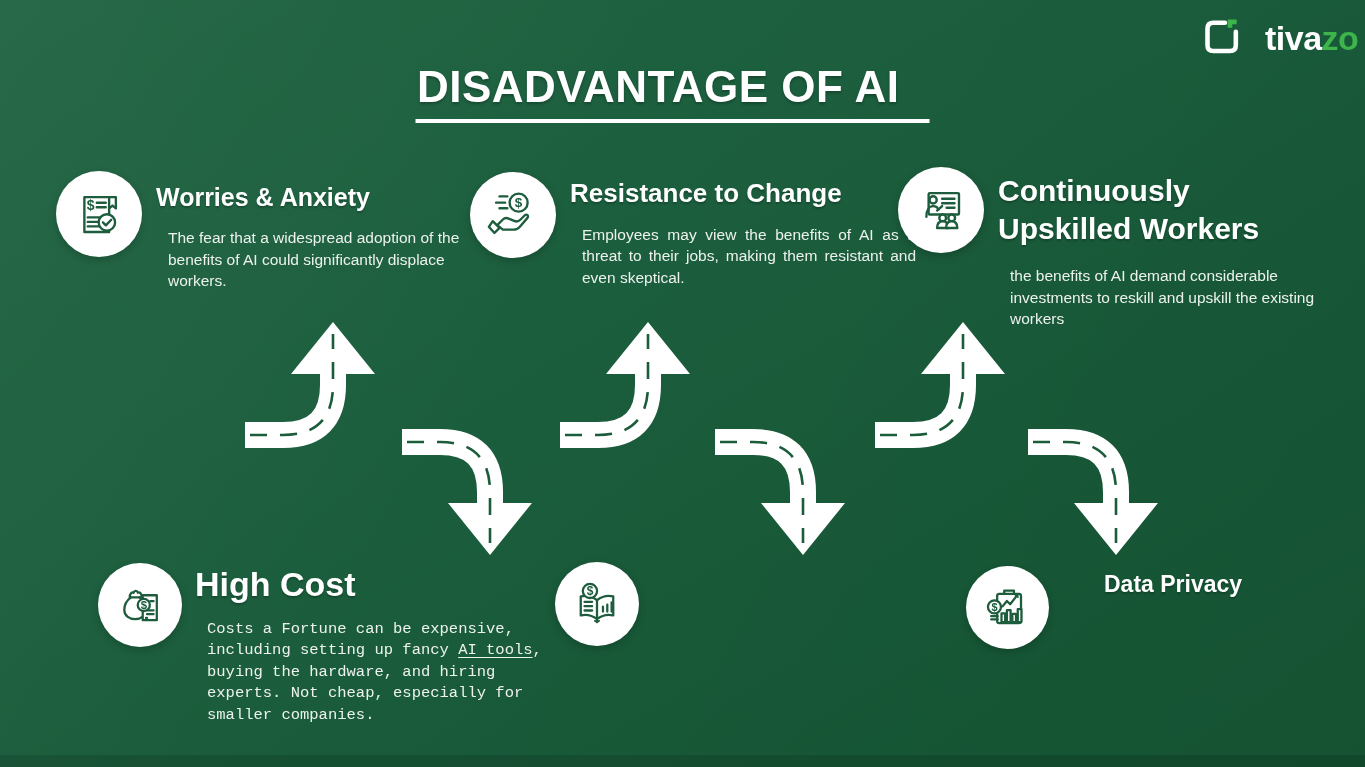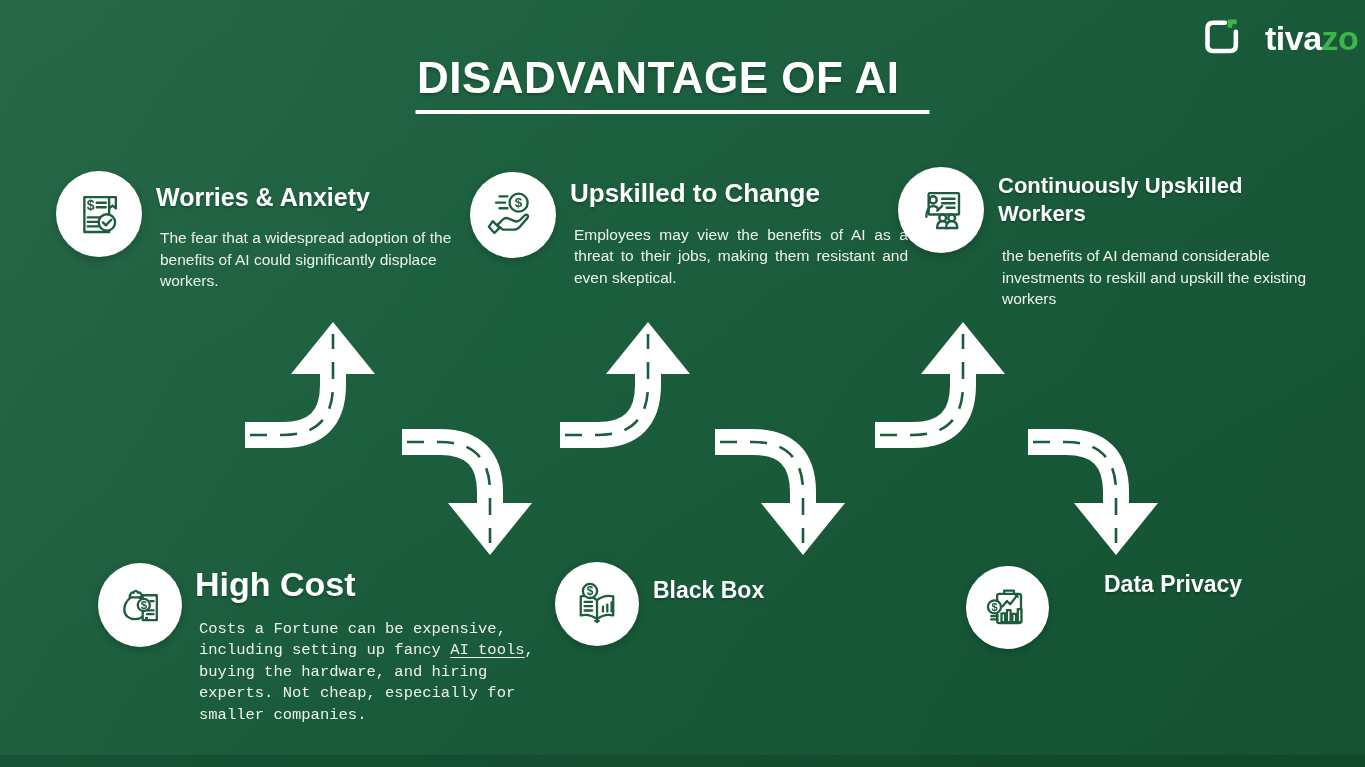--- a/index.html
+++ b/index.html
@@ -15,39 +15,39 @@
   .bg-sheen{
     position:absolute;inset:0;pointer-events:none;
     background:linear-gradient(115deg,rgba(255,255,255,0.03) 0%,rgba(255,255,255,0) 40%,rgba(0,0,0,0.05) 100%);
   }
   
   .logo{position:absolute;top:14px;left:1200px;display:flex;align-items:center;gap:25px;}
   .logo-word{font-size:34px;font-weight:bold;color:#ffffff;letter-spacing:-0.5px;line-height:44px;}
   .logo-word .accent{color:#3db54a;}
   
   .title{
-    position:absolute;top:53px;left:50%;transform:translateX(-52%);
+    position:absolute;top:62px;left:50%;transform:translateX(-52%);
     color:#ffffff;font-size:44px;font-weight:800;letter-spacing:0.5px;
     border-bottom:4px solid #ffffff;padding:0 30px 7px 2px;white-space:nowrap;
     text-shadow:0 2px 3px rgba(0,0,0,0.25);
   }
   
   .item{position:absolute;}
   .icon-circle{
     position:absolute;background:#ffffff;border-radius:50%;
     box-shadow:0 3px 8px rgba(0,0,0,0.20);
     display:flex;align-items:center;justify-content:center;
   }
   .icon-circle svg{display:block;}
   .item-text{position:absolute;color:#eef3ee;}
   .item-title{
     color:#ffffff;font-weight:bold;line-height:1.25;margin:0 0 14px 0;
     text-shadow:0 2px 2px rgba(0,0,0,0.22);
   }
-  .item-body{font-size:15.5px;line-height:21.5px;margin:4px;color:#edf2ed;}
+  .item-body{font-size:15.5px;line-height:21.5px;margin:12px;color:#edf2ed;}
   .justify{text-align:justify;}
   .link{text-decoration:underline;text-underline-offset:2.5px;}
   
   .arrow{position:absolute;width:134px;height:134px;}
   .arrow svg{display:block;width:100%;height:100%;}
 </style>
 </head>
 <body>
 
 <div class="canvas">
@@ -91,21 +91,21 @@
         <g fill="none" stroke="#1d5c3c" stroke-width="2.1" stroke-linecap="round" stroke-linejoin="round">
           <circle cx="29" cy="13" r="8"></circle>
           <path d="M12 7.5 h7 M9 13 h8 M12 18 h7"></path>
           <path d="M10 33 l5 -5 c1.6 -1.6 3.2 -1.7 5.2 -0.8 l4.8 2 c2 0.9 4 0.5 5.5 -1 l4 -4 c1.6 -1.6 3.8 0.5 2.2 2.6 l-6.8 7.8 c-1.5 1.7 -3.2 2.4 -5.3 2.4 h-9.6 z"></path>
           <path d="M6 29.5 l6 6 L7.5 40 L2.5 34.5 Z"></path>
         </g>
         <text x="29" y="17.3" font-size="12" font-weight="bold" fill="#1d5c3c" text-anchor="middle" font-family="Liberation Sans, sans-serif">$</text>
       </svg>
     </div>
     <div class="item-text" style="left:570px;top:177px;width:340px;">
-      <h2 class="item-title" style="font-size:26px;">Upskilled to Change</h2>
+      <h2 class="item-title" style="font-size:26px;">Resistance to Change</h2>
       <p class="item-body justify" style="width:334px;">Employees may view the benefits of AI as a threat to their jobs, making them resistant and even skeptical.</p>
     </div>
   </div>
 
   <div class="item">
     <div class="icon-circle" style="left:898px;top:167px;width:86px;height:86px;">
       <svg width="54" height="54" viewBox="0 0 48 48">
         <g fill="none" stroke="#1d5c3c" stroke-width="2.1" stroke-linecap="round" stroke-linejoin="round">
           <rect x="13" y="9" width="27" height="19" rx="1"></rect>
           <path d="M25 14 h11 M25 18 h11 M29 22 h7"></path>
@@ -113,21 +113,21 @@
           <path d="M11 30 c0 -6.5 2.8 -9.5 6 -9.5 c2.6 0 4.2 1.6 4.6 3.2"></path>
           <path d="M20.5 24.5 l4.5 -4"></path>
           <circle cx="25.5" cy="31" r="3" fill="#ffffff"></circle>
           <circle cx="33.5" cy="31" r="3" fill="#ffffff"></circle>
           <path d="M20.5 40 c0 -4.6 2.3 -6 5 -6 s5 1.4 5 6 z" fill="#ffffff"></path>
           <path d="M28.5 40 c0 -4.6 2.3 -6 5 -6 s5 1.4 5 6 z" fill="#ffffff"></path>
         </g>
       </svg>
     </div>
     <div class="item-text" style="left:998px;top:172px;width:330px;">
-      <h2 class="item-title" style="font-size:22px;width:300px;margin-bottom:18px;">Continuously Upskilled Workers</h2>
+      <h2 class="item-title" style="font-size:30px;width:300px;margin-bottom:18px;">Continuously Upskilled Workers</h2>
       <p class="item-body" style="width:328px;">the benefits of AI demand considerable investments to reskill and upskill the existing workers</p>
     </div>
   </div>
 
   <div class="arrow" style="left:243px;top:316px;">
     <svg viewBox="0 0 134 134">
       <path d="M2 119 H40 Q90 119 90 69 V58" fill="none" stroke="#ffffff" stroke-width="26"></path>
       <polygon points="48,58 132,58 90,6" fill="#ffffff"></polygon>
       <path d="M7 119 H40 Q90 119 90 69 V18" fill="none" stroke="#1b5c3a" stroke-width="2.6" stroke-dasharray="17 13"></path>
     </svg>
@@ -196,21 +196,20 @@
           <path d="M24 20.5 V38"></path>
           <path d="M12.5 22 h7 M12.5 26 h7 M12.5 30 h7"></path>
           <path d="M29.5 31 v-4.5 M33.5 31 v-6.5 M37.5 31 v-8.5"></path>
           <circle cx="17.5" cy="12" r="6.6" fill="#ffffff"></circle>
           <path d="M24 38 l0 3 l-2 -1.5 M24 41 l2 -1.5" stroke-width="1.6"></path>
         </g>
         <text x="17.5" y="16" font-size="11" font-weight="bold" fill="#1d5c3c" text-anchor="middle" font-family="Liberation Sans, sans-serif">$</text>
       </svg>
     </div>
     <div class="item-text" style="left:653px;top:576px;width:306px;">
-      <h2 class="item-title" style="font-size:23px;margin-bottom:13px;">Black Box</h2>
     </div>
   </div>
 
   <div class="item">
     <div class="icon-circle" style="left:966px;top:566px;width:83px;height:83px;">
       <svg width="52" height="52" viewBox="0 0 48 48">
         <g fill="none" stroke="#1d5c3c" stroke-width="2.1" stroke-linecap="round" stroke-linejoin="round">
           <rect x="14" y="11" width="22" height="27" rx="2"></rect>
           <path d="M20.5 11 v-3 h9 v3"></path>
           <path d="M19 22.5 l4 -5 3 3 5.5 -7"></path>

